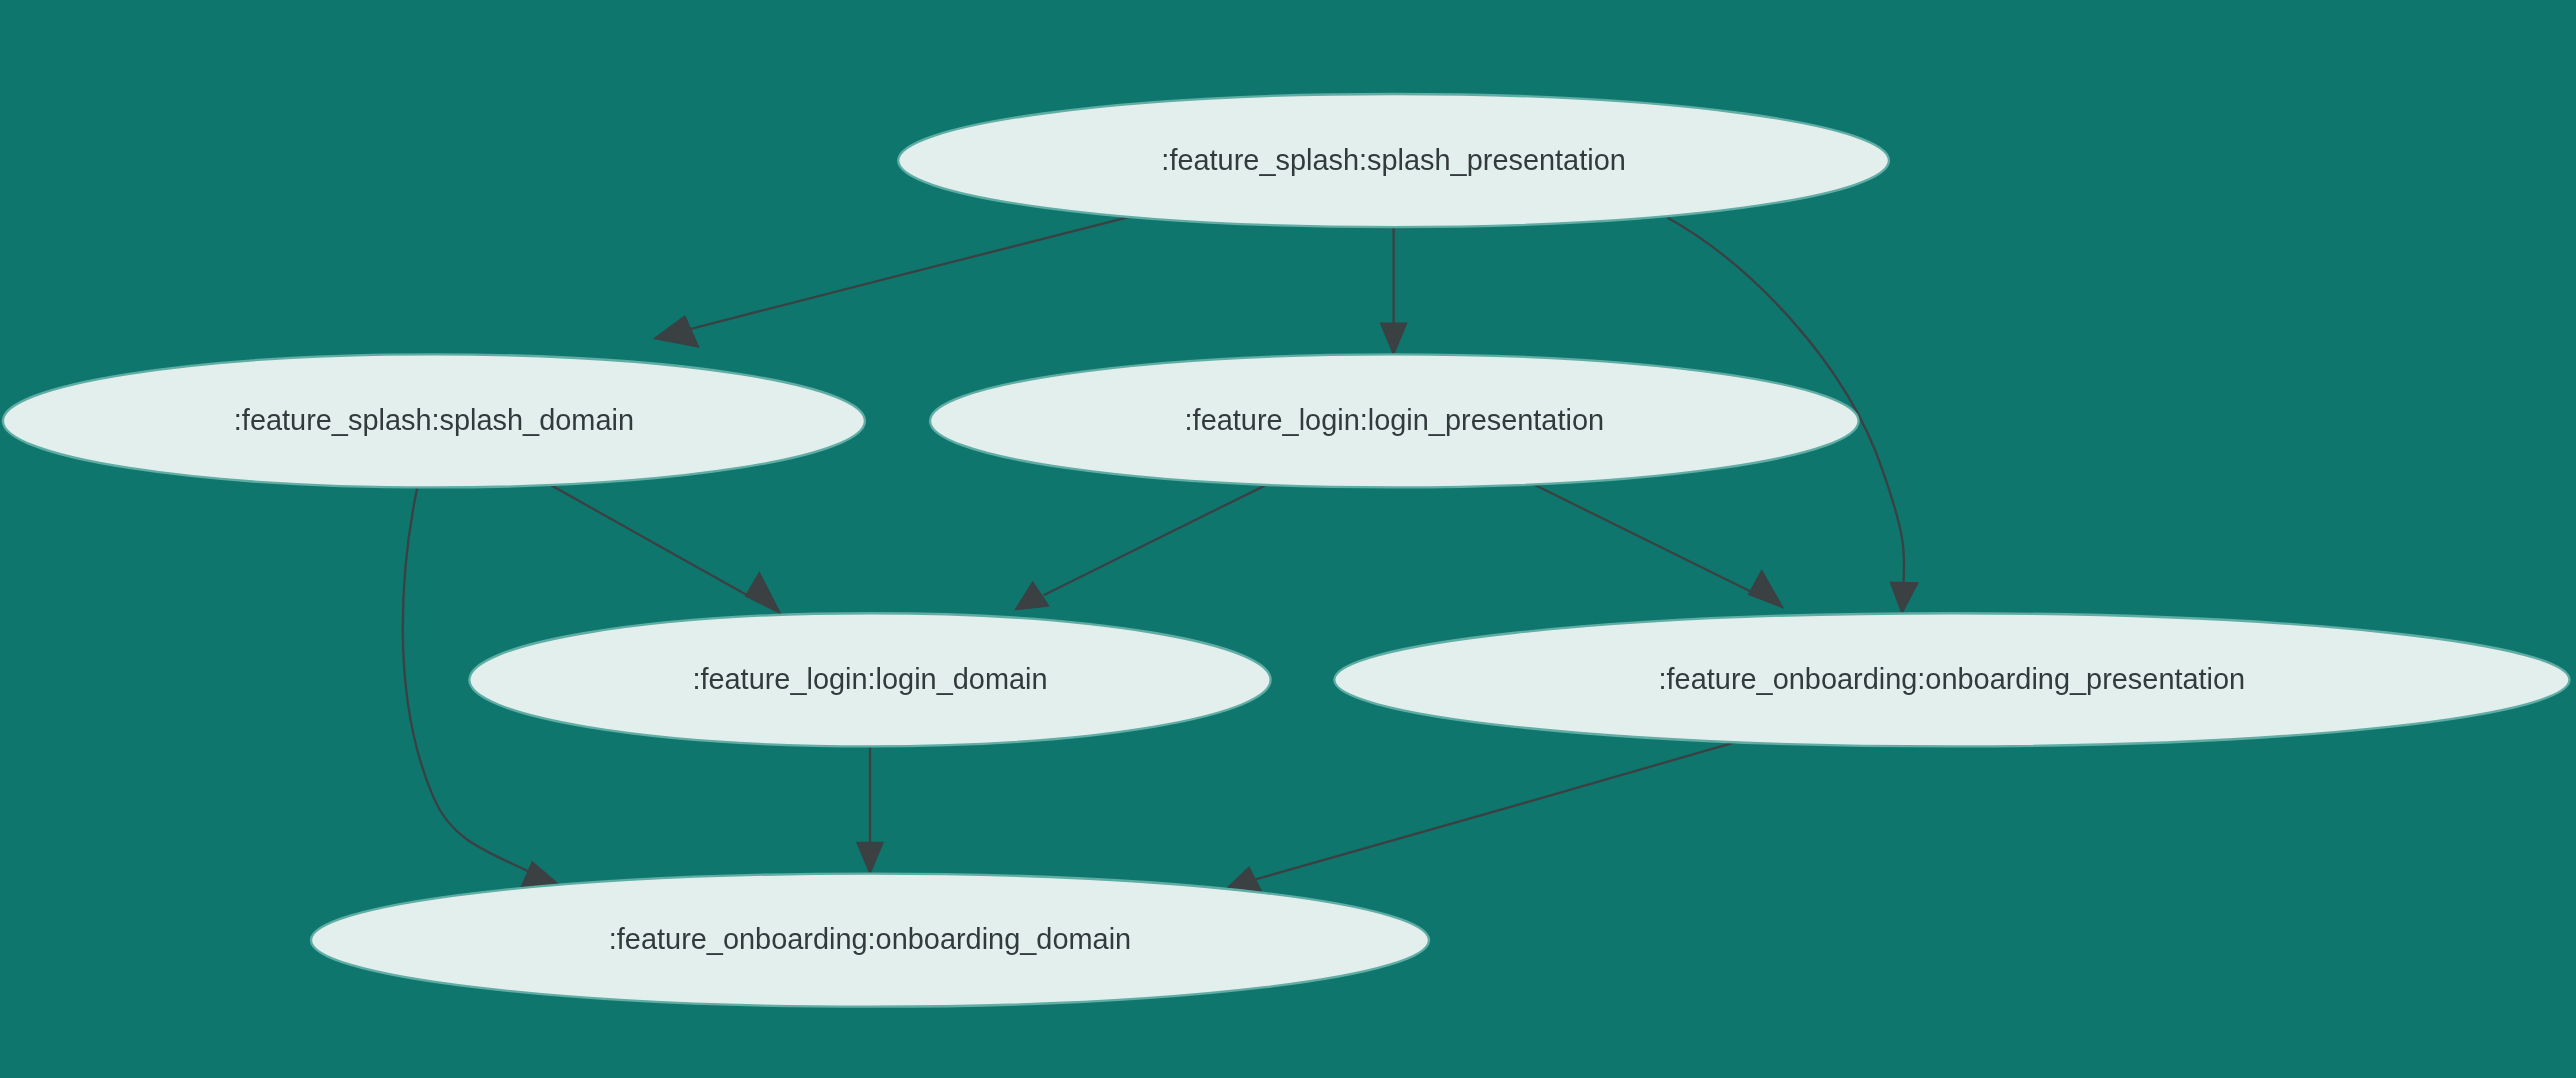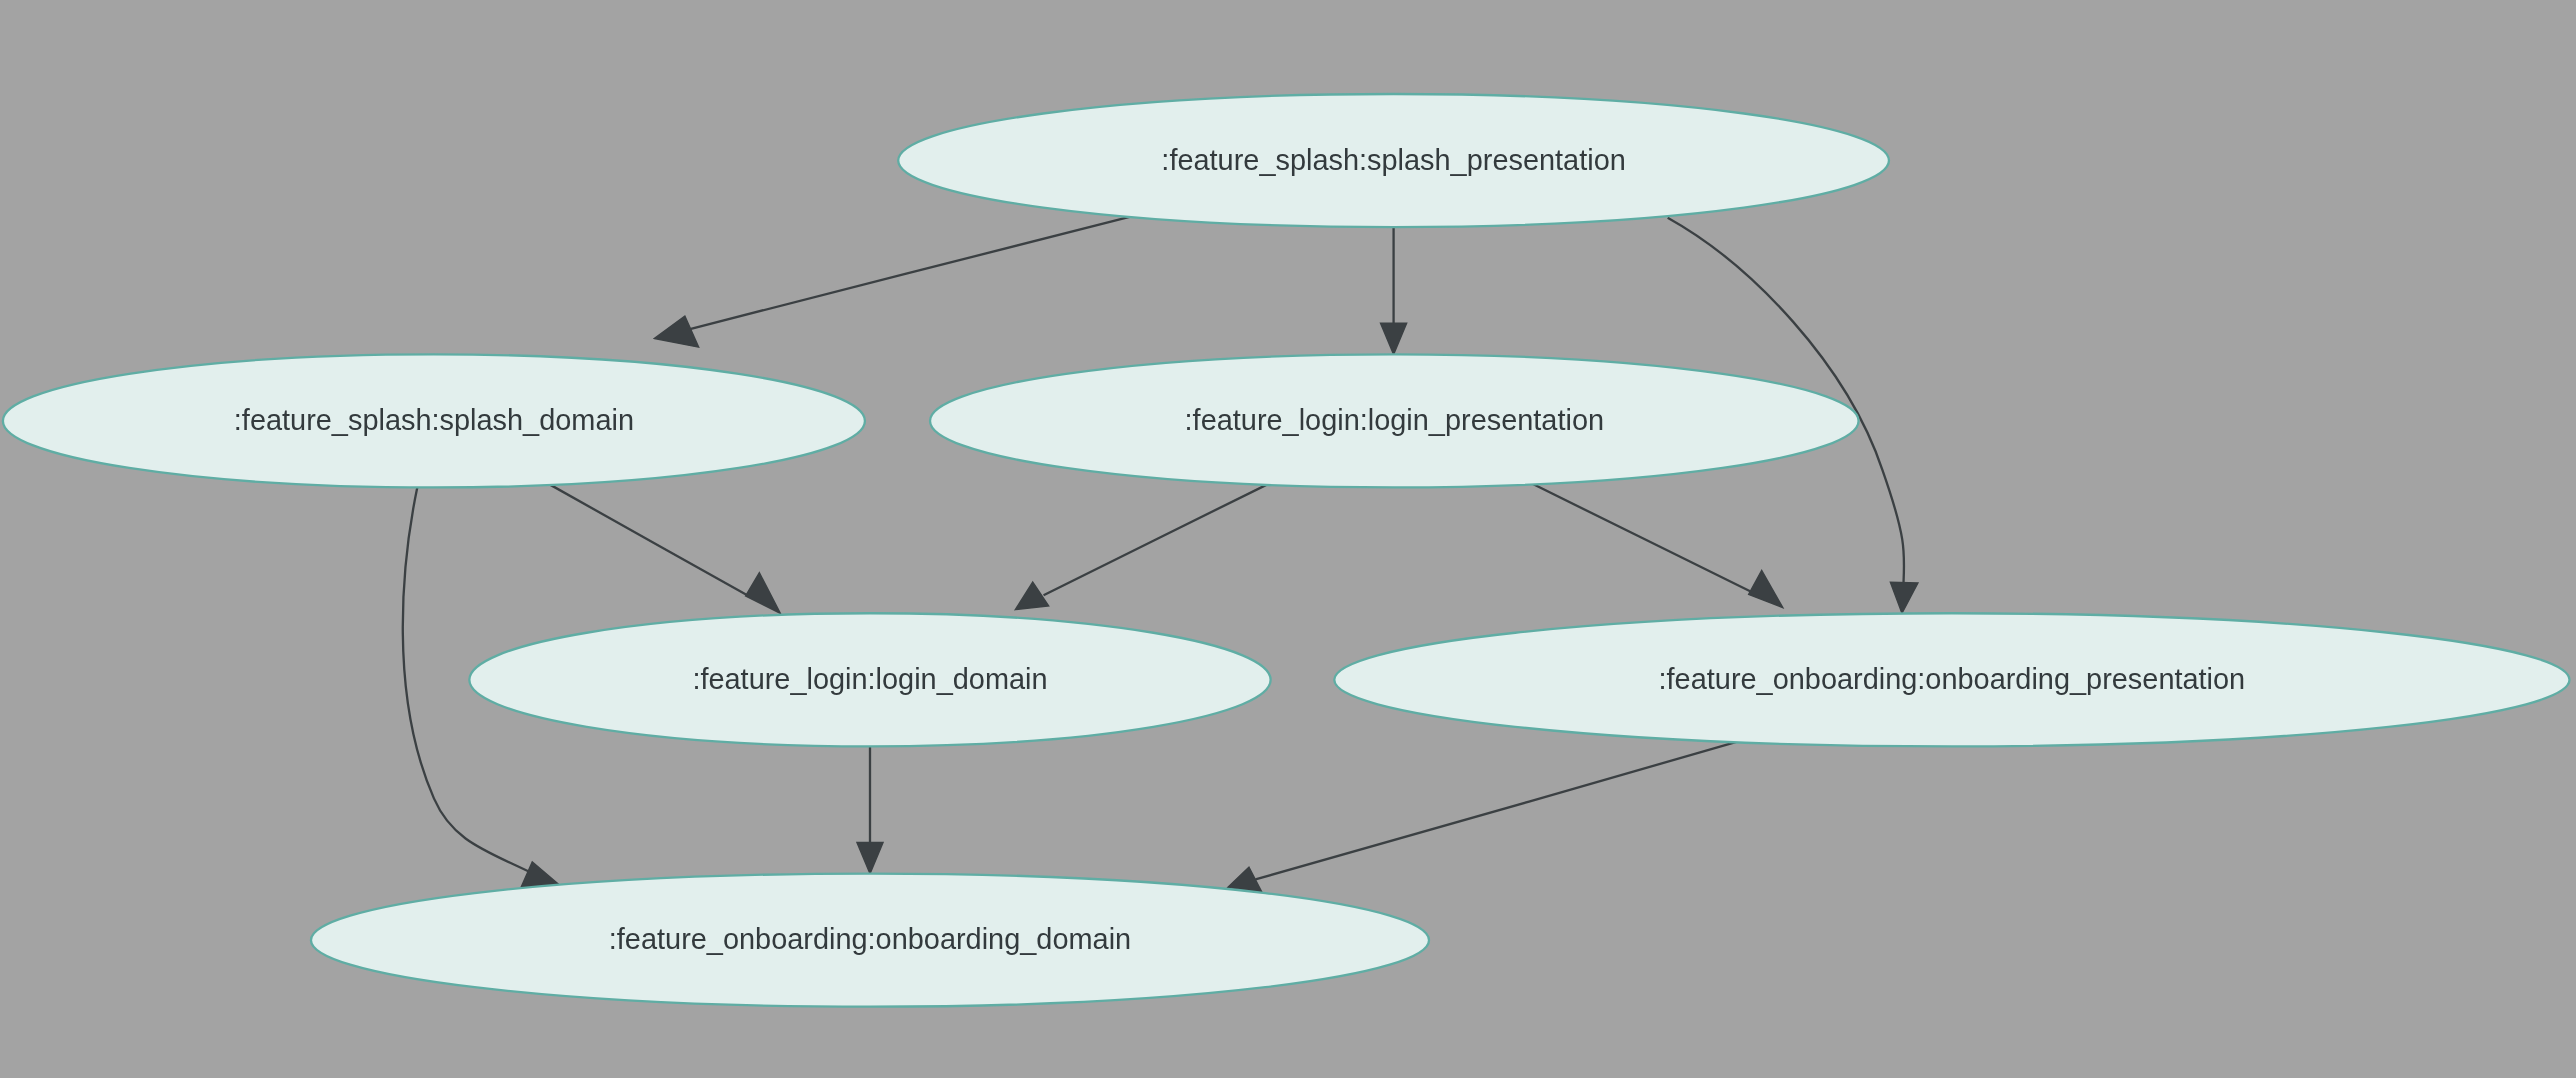--- a/index.html
+++ b/index.html
@@ -4,21 +4,21 @@
 <style>
   html, body {
     margin: 0;
     padding: 0;
     background: #ffffff;
   }
   #canvas {
     position: relative;
     width: 2576px;
     height: 1079px;
-    background: #a3a3a3;
+    background: #0f766e;
     overflow: hidden;
   }
   #graph-svg {
     position: absolute;
     top: 0;
     left: 0;
     width: 2576px;
     height: 1079px;
     display: block;
   }

